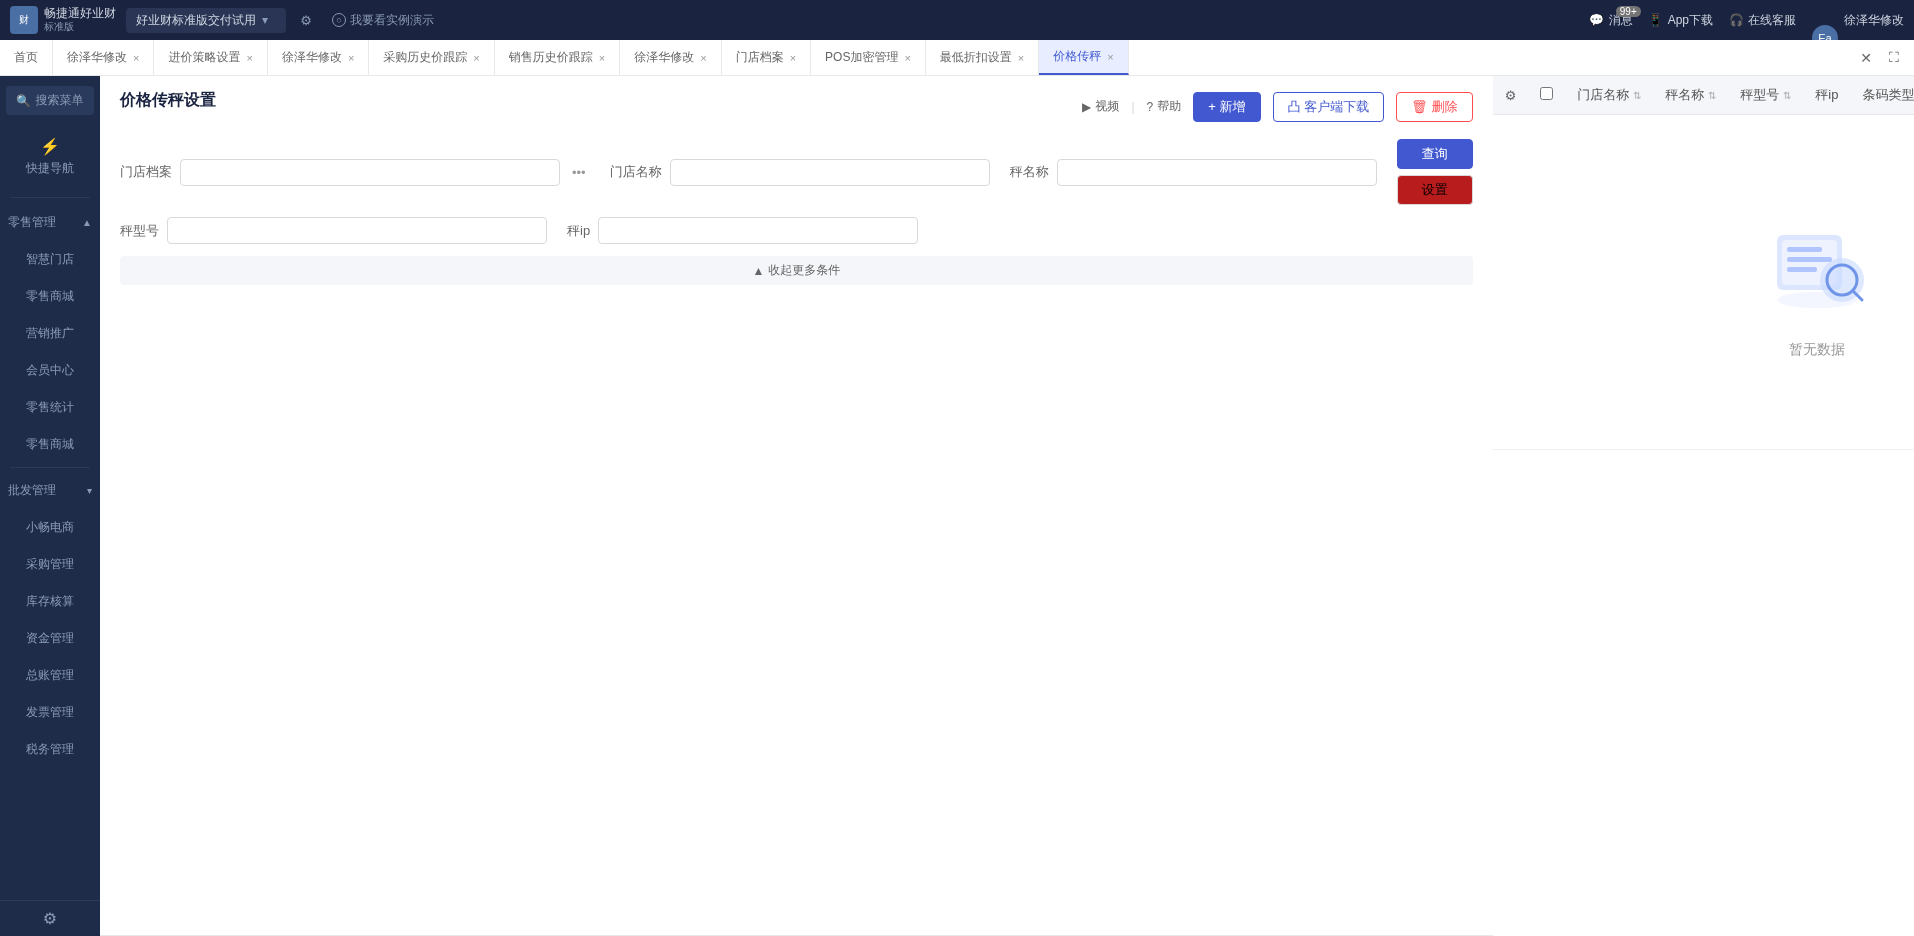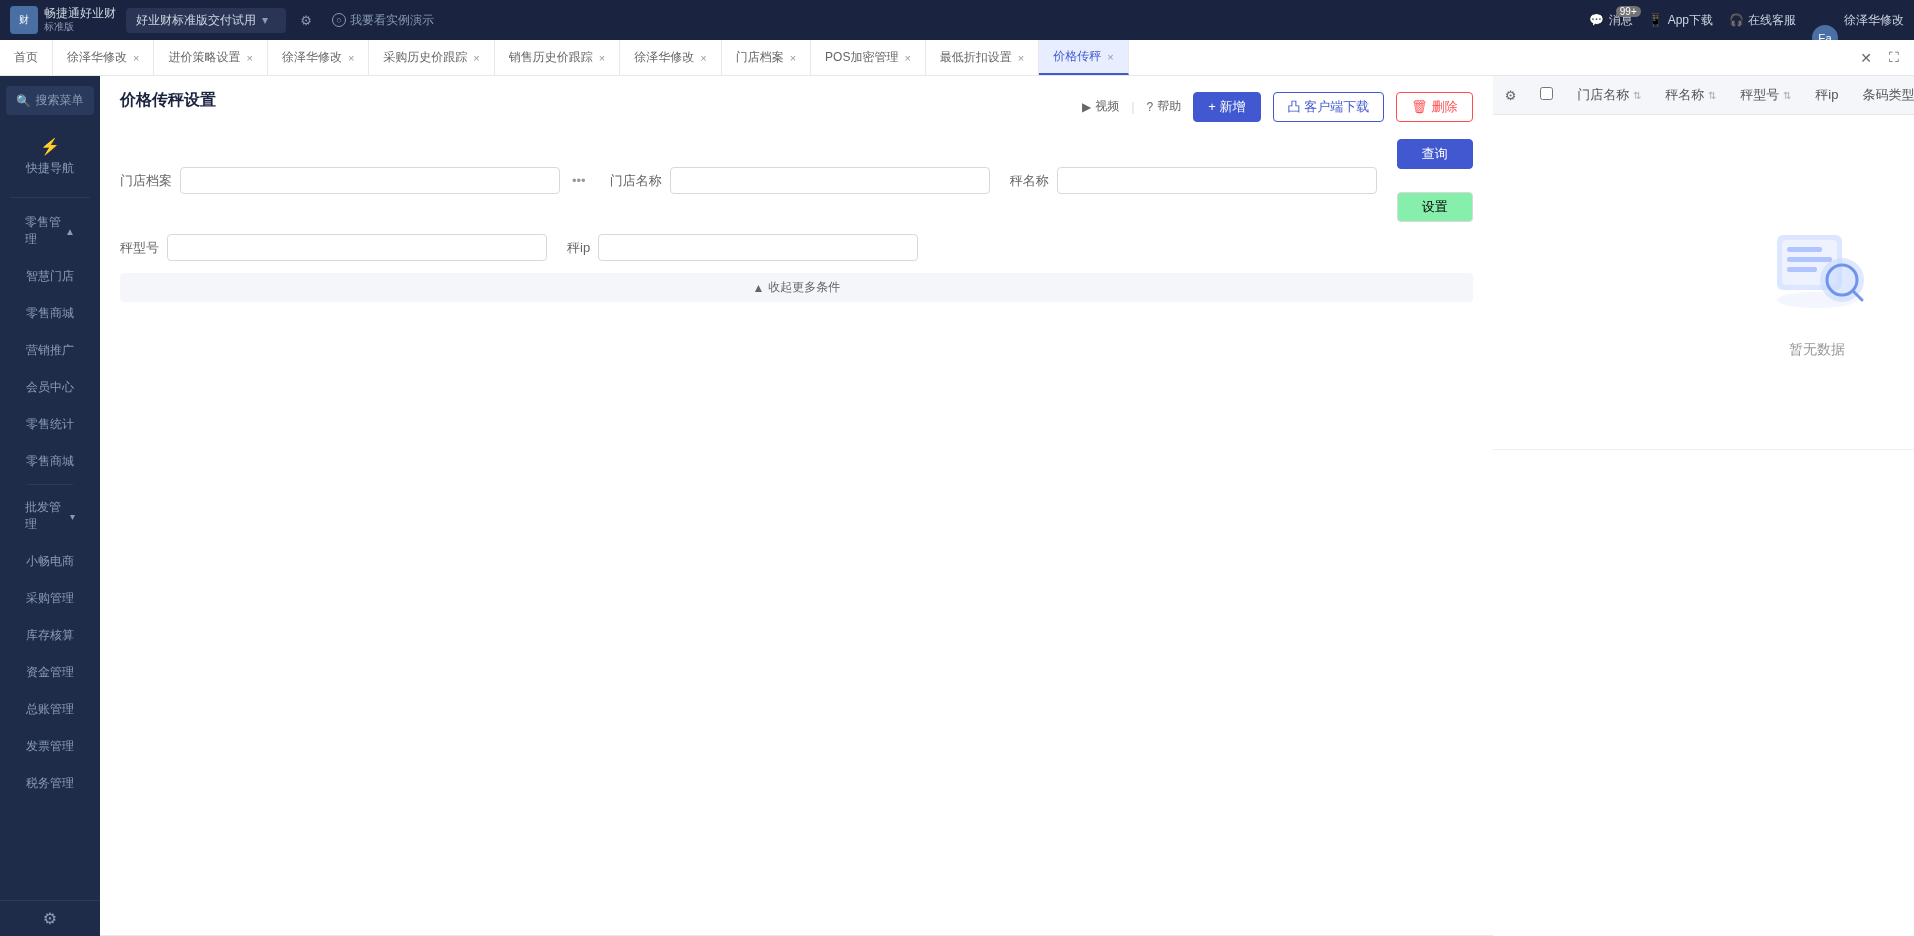--- a/index.html
+++ b/index.html
@@ -37,33 +37,33 @@
     .main-layout { display: flex; flex: 1; overflow: hidden; }
 
     
     .sidebar { width: 100px; background: #1e2c4a; display: flex; flex-direction: column; flex-shrink: 0; overflow-y: auto; }
     .sidebar::-webkit-scrollbar { width: 0; }
     .sidebar-search { padding: 10px 6px 6px; }
     .sidebar-search-btn { width: 100%; background: #2a3a5c; border: none; border-radius: 4px; color: #8a9bb5; font-size: 12px; padding: 6px 8px; cursor: pointer; display: flex; align-items: center; justify-content: center; gap: 4px; }
     .sidebar-nav-btn { padding: 8px 6px; }
     .sidebar-nav-item { display: flex; flex-direction: column; align-items: center; padding: 8px 4px; color: #8a9bb5; font-size: 12px; cursor: pointer; border-radius: 4px; gap: 4px; }
     .sidebar-nav-item .nav-icon { font-size: 16px; }
-    .sidebar-section { padding: 2px 17px; }
+    .sidebar-section { padding: 2px 0; }
     .sidebar-section-item { display: flex; align-items: center; justify-content: center; padding: 10px 4px; color: #8a9bb5; font-size: 12px; cursor: pointer; border-radius: 4px; flex-direction: column; gap: 3px; }
     .sidebar-section-item.has-arrow { flex-direction: row; justify-content: space-between; padding: 10px 8px; }
     .sidebar-section-item .section-label { font-size: 12px; }
     .sidebar-section-item .section-arrow { font-size: 10px; }
     .sidebar-divider { height: 1px; background: #2a3a5c; margin: 4px 10px; }
     .sidebar-bottom { margin-top: auto; padding: 8px 6px; border-top: 1px solid #2a3a5c; display: flex; justify-content: center; }
     .sidebar-bottom-btn { color: #8a9bb5; font-size: 16px; cursor: pointer; }
 
     
     .content-area { flex: 1; display: flex; overflow: hidden; background: #f0f2f5; }
     .page-title { font-size: 16px; font-weight: 600; color: #1a2340; padding-bottom: 12px; }
-    .btn { padding: 5px 14px; border-radius: 4px; border: 1px solid #d9d9d9; background: #86efac; cursor: pointer; font-size: 13px; display: flex; align-items: center; gap: 4px; }
+    .btn { padding: 5px 14px; border-radius: 4px; border: 1px solid #d9d9d9; background: #b91c1c; cursor: pointer; font-size: 13px; display: flex; align-items: center; gap: 4px; }
     .btn-primary { background: #4158d0; color: #fff; border-color: #4158d0; }
     .btn-download { background: #fff; color: #4158d0; border-color: #4158d0; }
     .btn-danger { background: #fff; color: #ff4d4f; border-color: #ff4d4f; }
 
     
     .filter-area { background: #fff; padding: 16px 20px 8px; flex-shrink: 0; }
     .filter-row { display: flex; align-items: center; gap: 20px; margin-bottom: 12px; flex-wrap: wrap; }
     .filter-item { display: flex; align-items: center; gap: 8px; }
     .filter-label { color: #666; font-size: 13px; white-space: nowrap; }
     .filter-input { border: 1px solid #d9d9d9; border-radius: 4px; padding: 5px 10px; font-size: 13px; color: #333; background: #fff; outline: none; }
@@ -301,21 +301,21 @@
             <span class="filter-dots">•••</span>
           </div>
           <div class="filter-item">
             <label class="filter-label">门店名称</label>
             <input class="filter-input filter-input-medium" type="text" style="">
           </div>
           <div class="filter-item">
             <label class="filter-label">秤名称</label>
             <input class="filter-input filter-input-small" type="text" style="">
           </div>
-          <div style="margin-left:auto; display:flex; flex-direction:column; gap:23px;">
+          <div style="margin-left:auto; display:flex; flex-direction:column; gap:6px;">
             <button class="btn btn-primary" style="padding:5px 24px;">
               <span>查询</span>
             </button>
             <button class="btn" style="padding:5px 24px;">
               <span>设置</span>
             </button>
           </div>
         </div>
         <div class="filter-row">
           <div class="filter-item">

